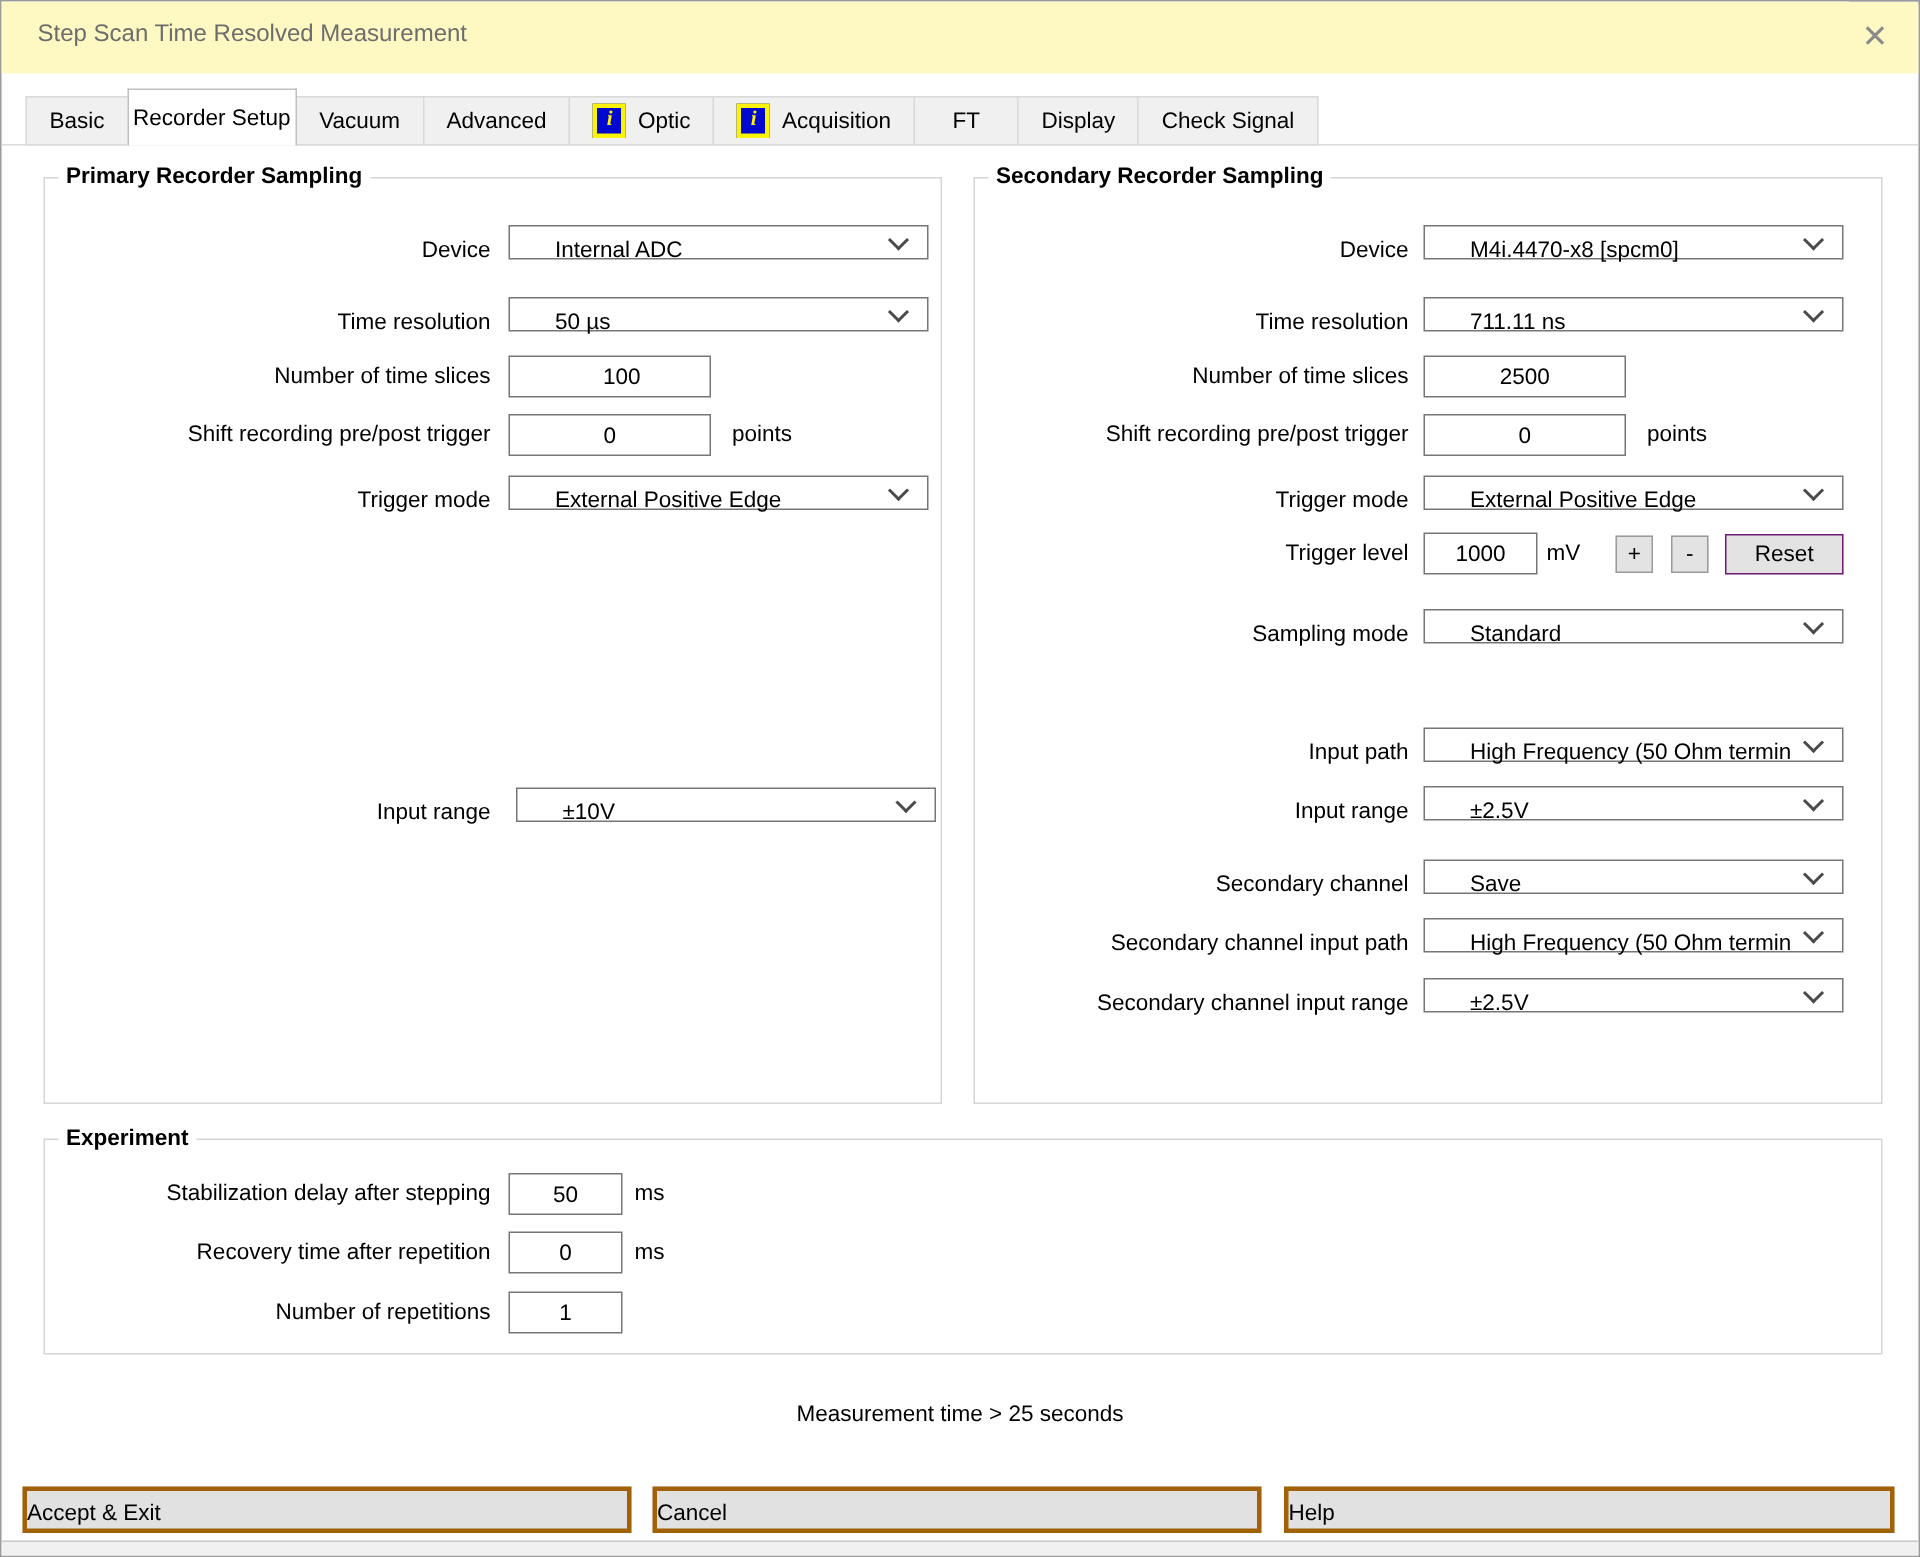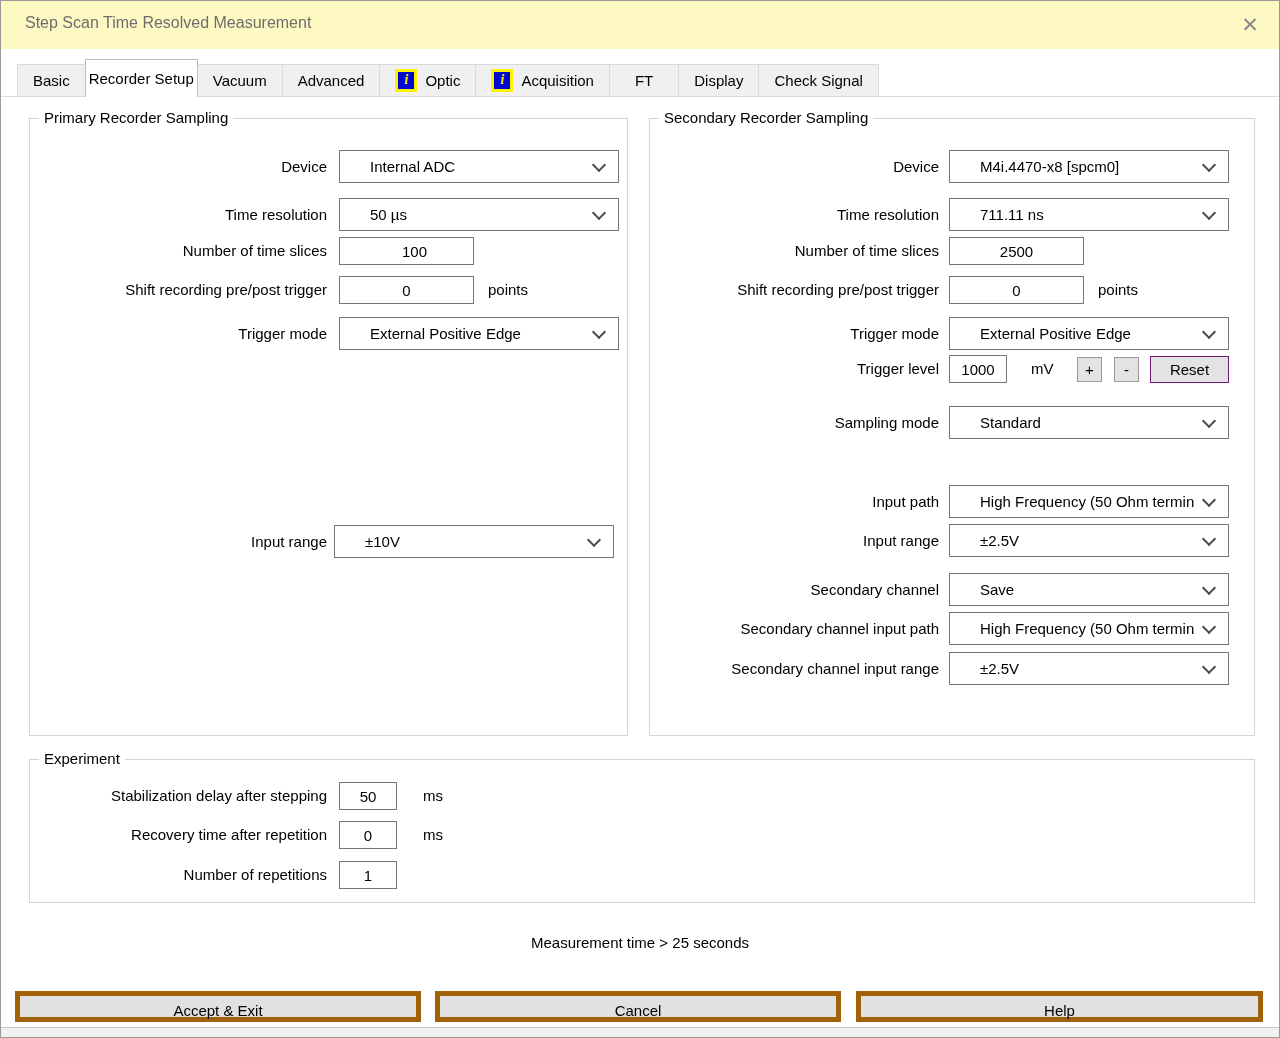--- a/index.html
+++ b/index.html
@@ -19,47 +19,47 @@
        margin-right:-1px;font-size:15px;white-space:nowrap;display:flex;align-items:center;}
   .tab.active{position:relative;z-index:5;background:#ffffff;height:37px;border:1px solid #bfbfbf;border-bottom:none;
        margin-top:-6px;padding:0 3px;}
   .paneline{position:absolute;left:0;top:95px;width:100%;height:1px;background:#dadada;z-index:1;}
   .info-ico{display:inline-block;width:16px;height:17px;background:#0008cf;border:3px solid #fbf400;
        color:#fbf400;font-family:"Liberation Serif",serif;font-weight:bold;font-style:italic;
        font-size:14px;line-height:16px;text-align:center;margin-right:8px;}
 
   
   .group{position:absolute;border:1px solid #d5d5d5;background:#fff;}
-  .legend{position:absolute;top:-10px;left:9px;background:#fff;padding:0 5px;font-size:15px;white-space:nowrap;}
+  .legend{position:absolute;top:-10px;left:9px;background:#fff;padding:0 5px;font-size:15px;white-space:nowrap;font-weight:bold;}
   .g-primary{left:28px;top:117px;width:597px;height:616px;}
   .g-secondary{left:648px;top:117px;width:604px;height:616px;}
   .g-experiment{left:28px;top:758px;width:1224px;height:142px;}
 
   
   .lbl{position:absolute;left:0;text-align:right;font-size:15px;white-space:nowrap;}
   .lbl-c{height:33px;line-height:33px;text-align:right;}
   .lbl-i{height:28px;line-height:28px;}
-  .combo{position:absolute;width:280px;height:33px;background:#fff;border:1px solid #767676;
+  .combo{position:absolute;width:280px;height:23px;background:#fff;border:1px solid #767676;
          box-sizing:border-box;font-size:15px;cursor:default;}
   .combo-text{position:absolute;left:30px;top:0;right:30px;line-height:31px;white-space:nowrap;overflow:hidden;}
   .chev{position:absolute;right:14px;top:50%;width:8px;height:8px;margin-top:-7px;
         border-right:2px solid #4a4a4a;border-bottom:2px solid #4a4a4a;transform:rotate(45deg);}
   input.num{position:absolute;width:135px;height:28px;box-sizing:border-box;border:1px solid #767676;
         text-align:center;font-size:15px;font-family:"Liberation Sans",sans-serif;background:#fff;padding:0;}
-  input.num-sm{width:58px;}
+  input.num-sm{width:76px;}
   .unit{position:absolute;font-size:15px;height:28px;line-height:28px;white-space:nowrap;}
   .mini-btn{position:absolute;width:25px;height:25px;box-sizing:border-box;background:#e3e3e3;border:1px solid #9a9a9a;
         font-size:15px;text-align:center;line-height:23px;cursor:default;}
   .reset-btn{position:absolute;width:79px;height:27px;box-sizing:border-box;background:#e3e3e3;border:1px solid #701a75;
         font-size:15px;text-align:center;line-height:25px;cursor:default;}
 
   .status{position:absolute;left:0;top:933px;width:100%;text-align:center;font-size:15px;}
 
-  .btn{position:absolute;top:990px;height:31px;box-sizing:border-box;background:#e1e1e1;border:5px solid #a16207;
-       font-size:15px;text-align:center;line-height:29px;cursor:default;}
+  .btn{position:absolute;top:990px;height:31px;box-sizing:border-box;background:#e1e1e1;border:3px solid #a16207;
+       font-size:15px;text-align:left;line-height:29px;cursor:default;}
   .btn-accept{left:14px;width:406px;}
   .btn-cancel{left:434px;width:406px;}
   .btn-help{left:855px;width:407px;}
 
   .bg-strip{position:absolute;left:0;top:1026px;width:100%;height:12px;background:#f1f1f1;border-top:1px solid #c9c9c9;box-sizing:border-box;}
 </style>
 </head>
 <body>
 
 <div class="dialog">
@@ -126,21 +126,21 @@
     <input class="num" style="left: 309px; top: 157px;" value="0">
     <div class="unit" style="left:458px;top:157px;">points</div>
 
     <div class="lbl lbl-c" style="top:198px;width:297px;">Trigger mode</div>
     <div class="combo" style="left:309px;top:198px;">
       <span class="combo-text">External Positive Edge</span>
       <span class="chev"></span>
     </div>
 
     <div class="lbl lbl-c" style="top:406px;width:297px;">Input range</div>
-    <div class="combo" style="left:304px;top:406px;">
+    <div class="combo" style="left:314px;top:406px;">
       <span class="combo-text">±10V</span>
       <span class="chev"></span>
     </div>
   </div>
 
   <div class="group g-secondary">
     <div class="legend">Secondary Recorder Sampling</div>
 
     <div class="lbl lbl-c" style="top:31px;width:289px;">Device</div>
     <div class="combo" style="left:299px;top:31px;">

